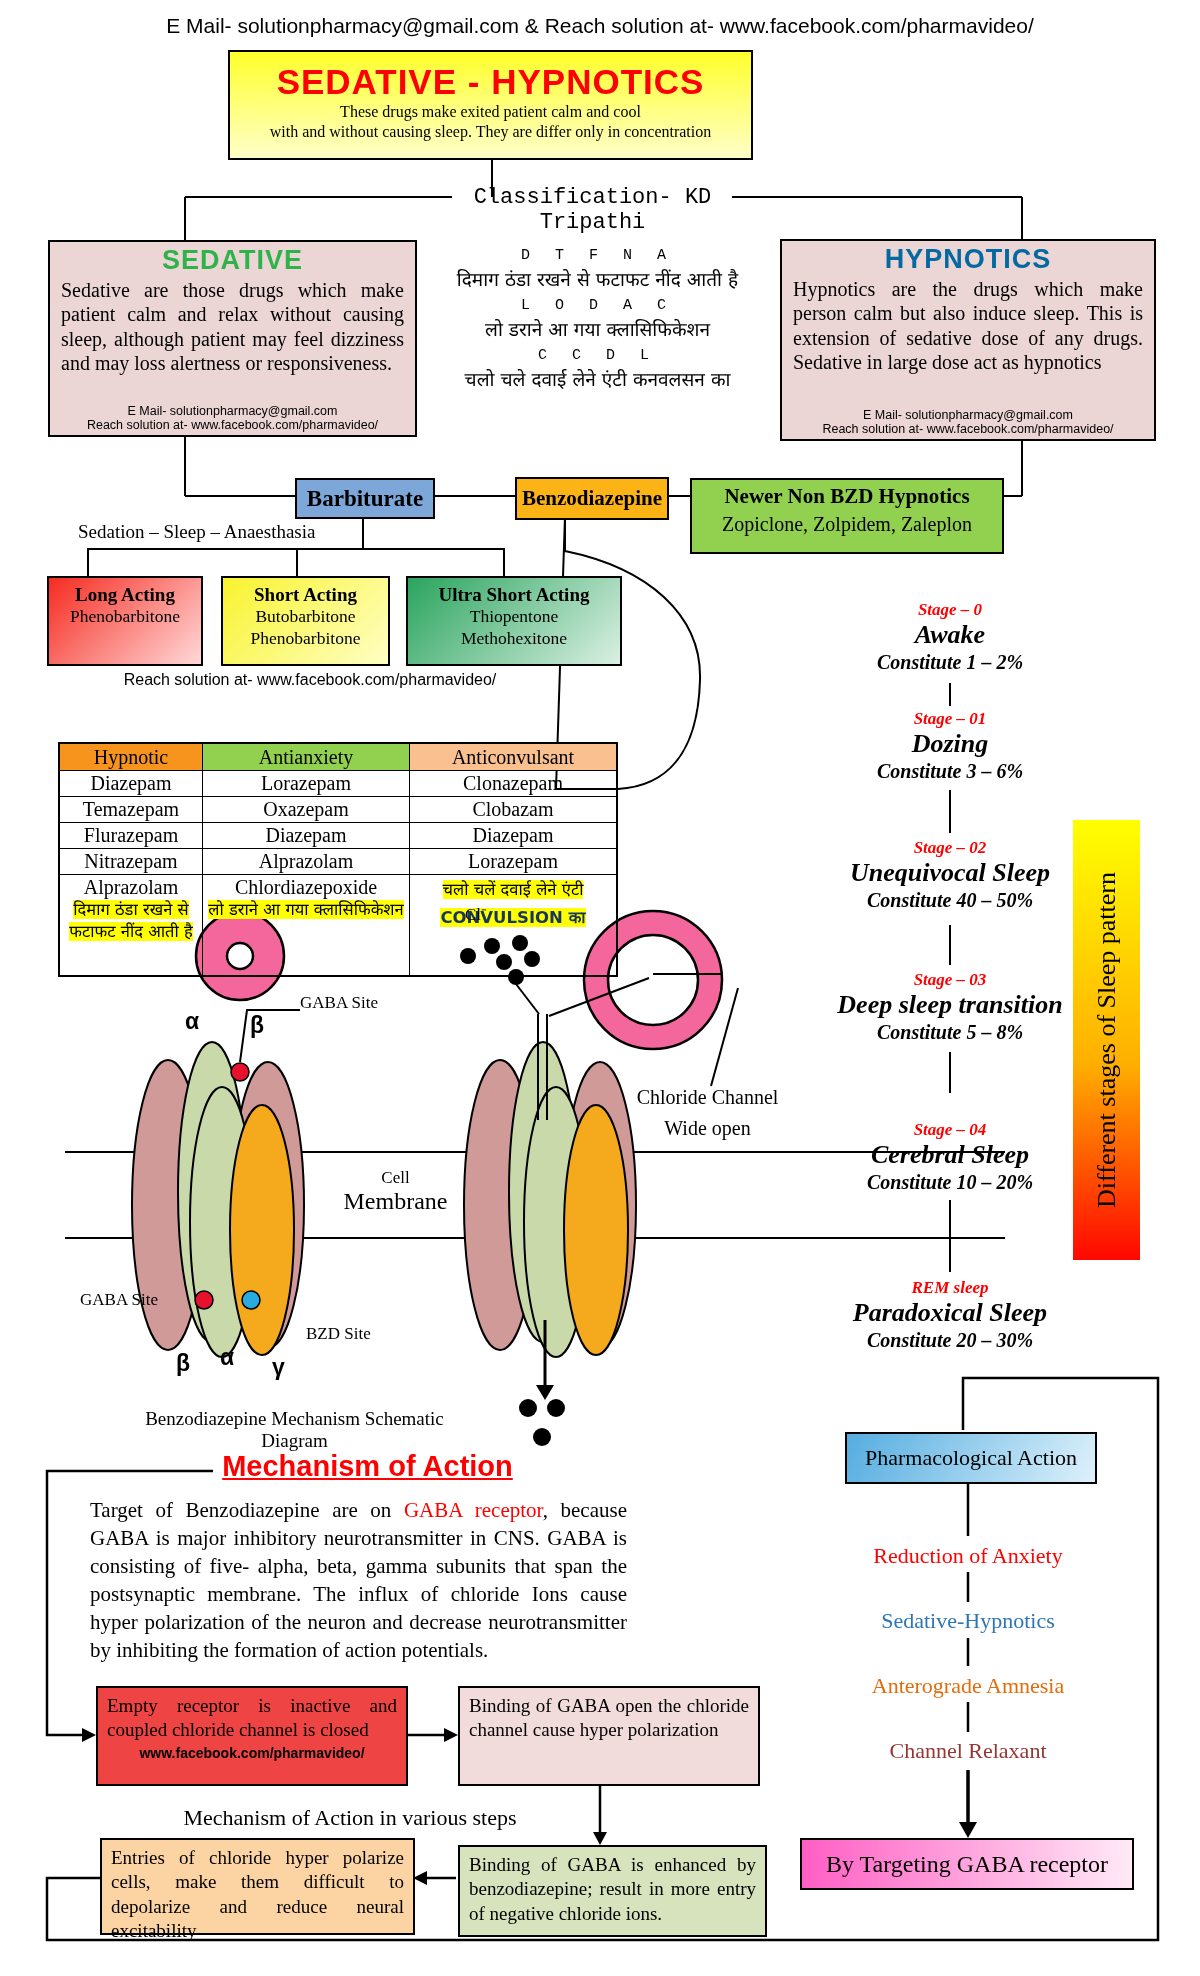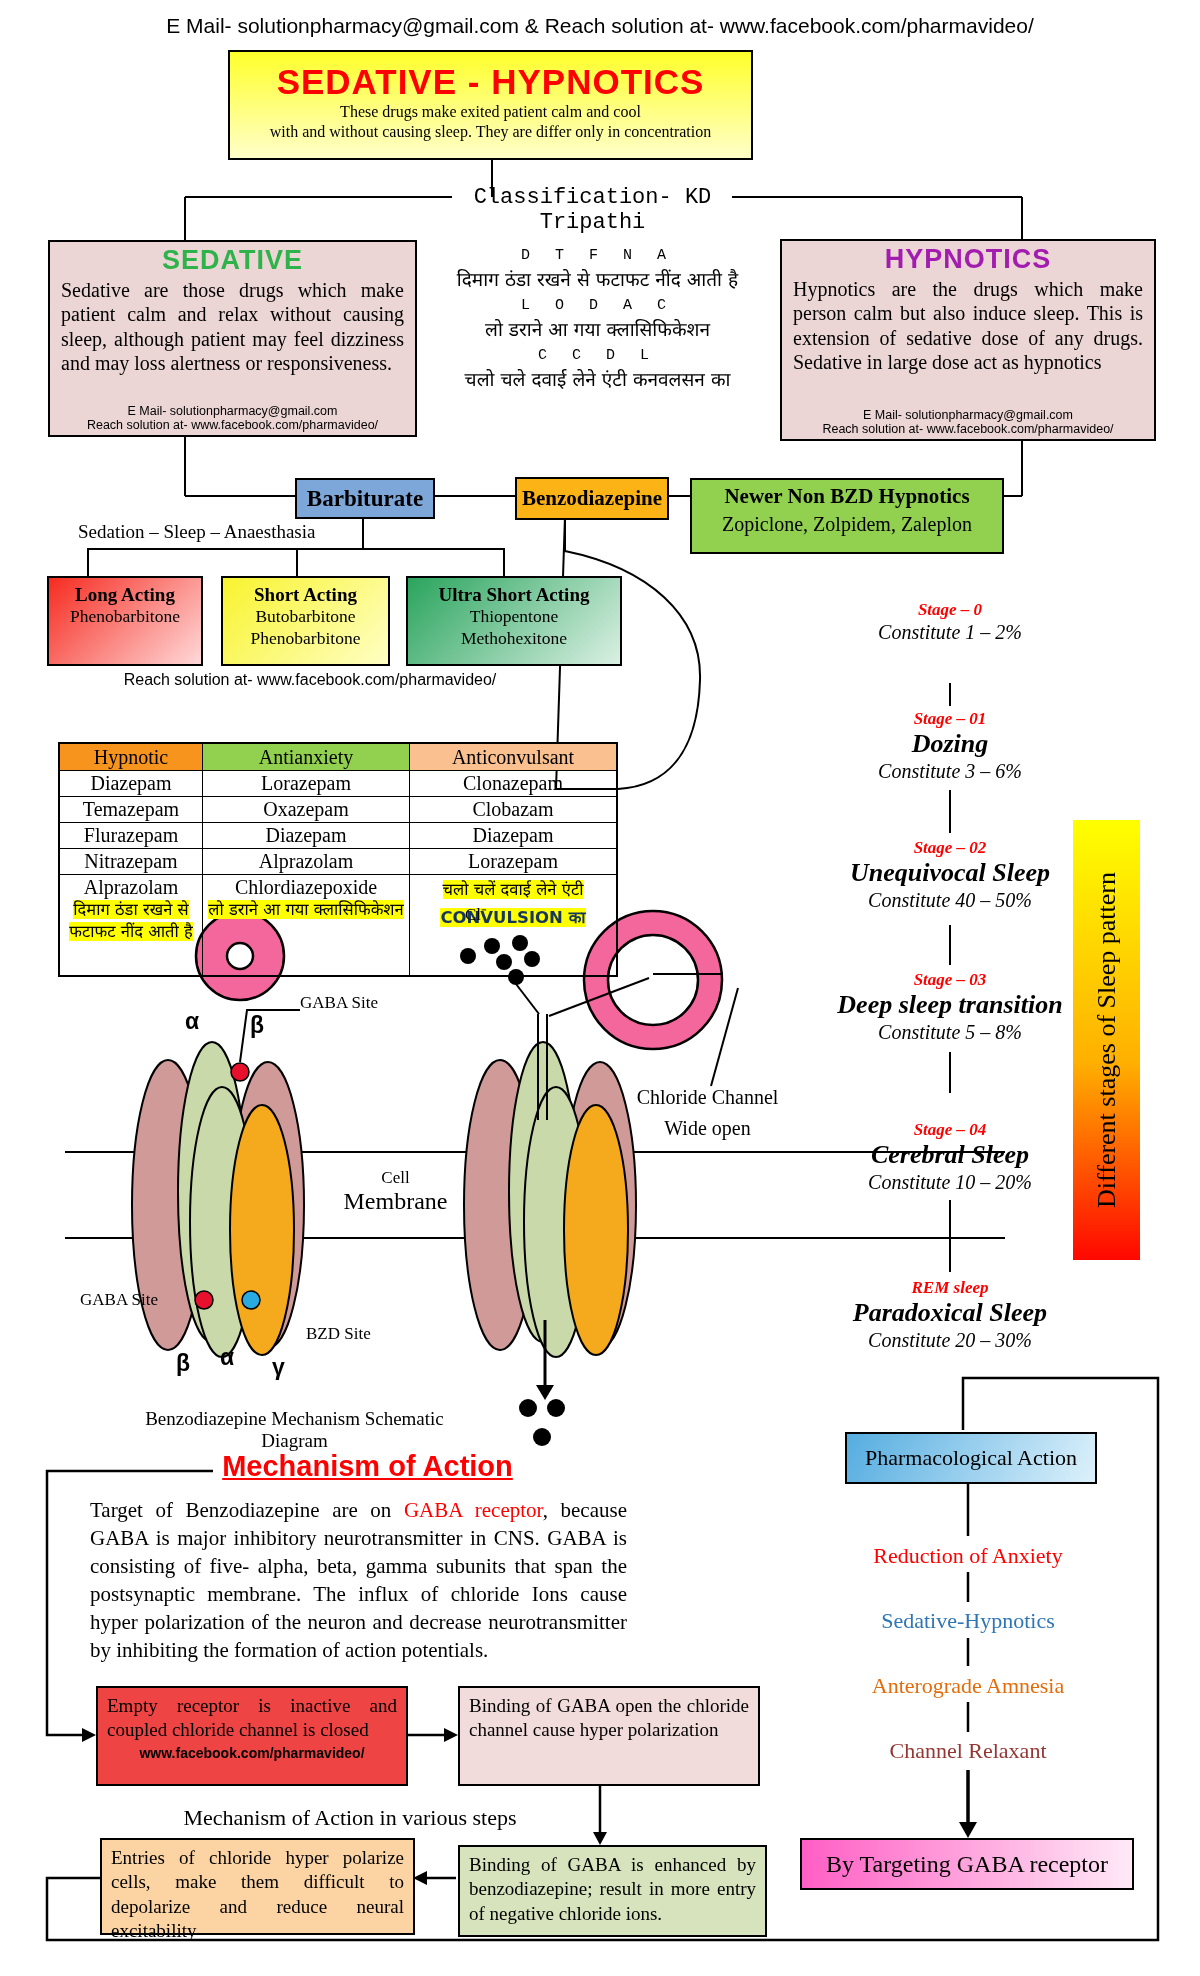--- a/index.html
+++ b/index.html
@@ -19,21 +19,21 @@
              background:linear-gradient(180deg,#ffff2b,#ffffc9);}
   .title-main{margin-top:10px;font-size:35px;font-weight:bold;color:#ff0000;letter-spacing:1px;}
   .title-sub{font-size:16px;line-height:1.25;}
   .classif{left:450px;top:185px;width:285px;font-size:22px;font-family:Liberation Mono, monospace;}
 
   .def-box{border:2.5px solid #000;background:#ecd6d5;}
   .sed-box{left:48px;top:240px;width:365px;height:193px;}
   .hyp-box{left:780px;top:239px;width:372px;height:198px;}
   .def-title{font-size:27px;font-weight:bold;letter-spacing:1px;margin-top:3px;}
   .sed-title{color:#2db34a;}
-  .hyp-title{color:#a21caf;}
+  .hyp-title{color:#0369a1;}
   .def-body{font-size:20px;line-height:1.22;padding:0 11px;margin-top:2px;}
   .box-mail{position:absolute;left:0;bottom:17px;width:100%;text-align:center;font-size:12.5px;}
   .box-reach{position:absolute;left:0;bottom:3px;width:100%;text-align:center;font-size:12.5px;}
 
   .mnem{left:425px;top:246px;width:345px;}
   .mnem-let{font-size:15px;letter-spacing:8px;line-height:20px;}
   .mnem-hin{font-size:19px;line-height:27px;margin-bottom:3px;}
 
   .class-box{border:2px solid #000;font-weight:bold;}
   .barb{left:295px;top:478px;width:136px;height:37px;background:#7da7d9;font-size:23px;line-height:37px;}
@@ -65,21 +65,21 @@
   .greek{font-family:"Liberation Sans",sans-serif;font-weight:bold;font-size:23px;}
   .chl-lab{left:625px;top:1082px;width:165px;font-size:20px;line-height:1.55;}
   .cellmem{left:328px;top:1168px;width:135px;}
   .cellmem .c1{font-size:17px;}
   .cellmem .c2{font-size:24px;}
   .diag-cap{left:112px;top:1408px;width:365px;font-size:19px;}
 
   .stage-blk{width:380px;left:760px;text-align:center;}
   .stage-lab{font-size:17px;font-weight:bold;font-style:italic;color:#ff0000;line-height:20px;}
   .stage-name{font-size:26px;font-weight:bold;font-style:italic;line-height:30px;}
-  .stage-con{font-size:20px;font-style:italic;line-height:24px;}
+  .stage-con{font-size:20px;font-style:italic;line-height:24px;font-weight:bold;}
   .grad-bar{left:1073px;top:820px;width:67px;height:440px;z-index:2;
             background:linear-gradient(180deg,#ffff00,#ffb000 55%,#ff0700);
             display:flex;align-items:center;justify-content:center;}
   .grad-bar span{writing-mode:vertical-rl;transform:rotate(180deg);font-size:26px;}
 
   .moa-title{left:215px;top:1450px;width:305px;font-size:29px;font-weight:bold;color:#ff0000;
              text-decoration:underline;}
   .moa-para{left:90px;top:1497px;width:537px;font-size:21px;line-height:1.33;}
   .red{color:#ff0000;}
 
@@ -328,20 +328,21 @@
   </div>
   <div class="abs txt lab-s" style="left:80px;top:1290px;">GABA Site</div>
   <div class="abs txt lab-s" style="left:306px;top:1324px;">BZD Site</div>
   <div class="abs txt greek" style="left:176px;top:1350px;">β</div>
   <div class="abs txt greek" style="left:220px;top:1344px;">α</div>
   <div class="abs txt greek" style="left:272px;top:1354px;">γ</div>
   <div class="abs txt ctr diag-cap">Benzodiazepine Mechanism Schematic Diagram</div>
 
   <div class="abs txt stage-blk" style="top:600px;">
     <div class="stage-lab">Stage – 0</div>
+    <div class="stage-name">Awake</div>
     <div class="stage-con">Constitute 1 – 2%</div>
   </div>
   <div class="abs txt stage-blk" style="top:709px;">
     <div class="stage-lab">Stage – 01</div>
     <div class="stage-name">Dozing</div>
     <div class="stage-con">Constitute 3 – 6%</div>
   </div>
   <div class="abs txt stage-blk" style="top:838px;">
     <div class="stage-lab">Stage – 02</div>
     <div class="stage-name">Unequivocal Sleep</div>

